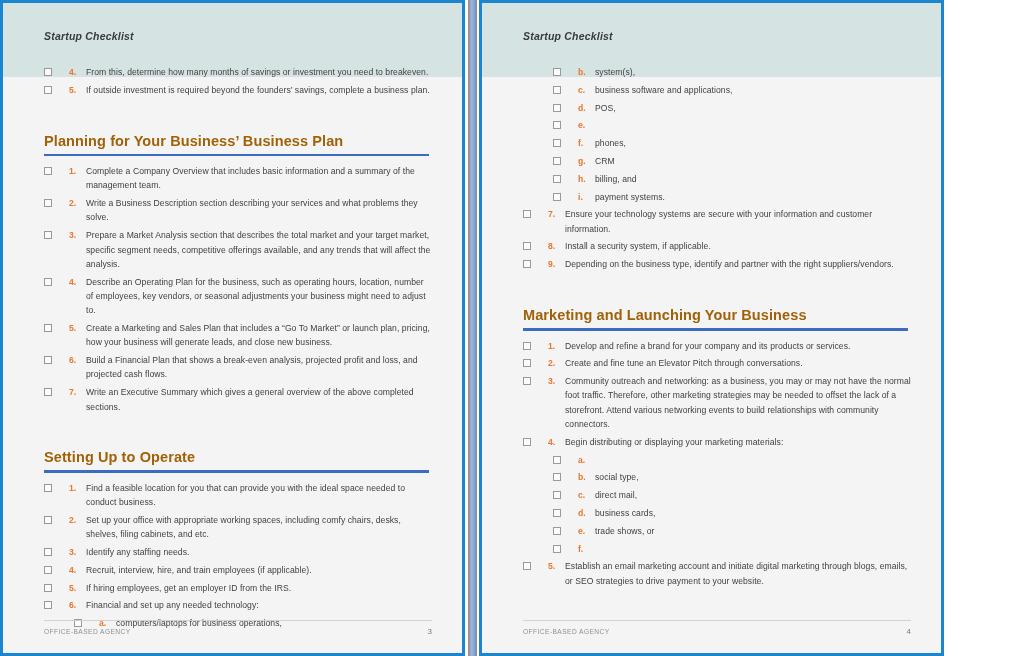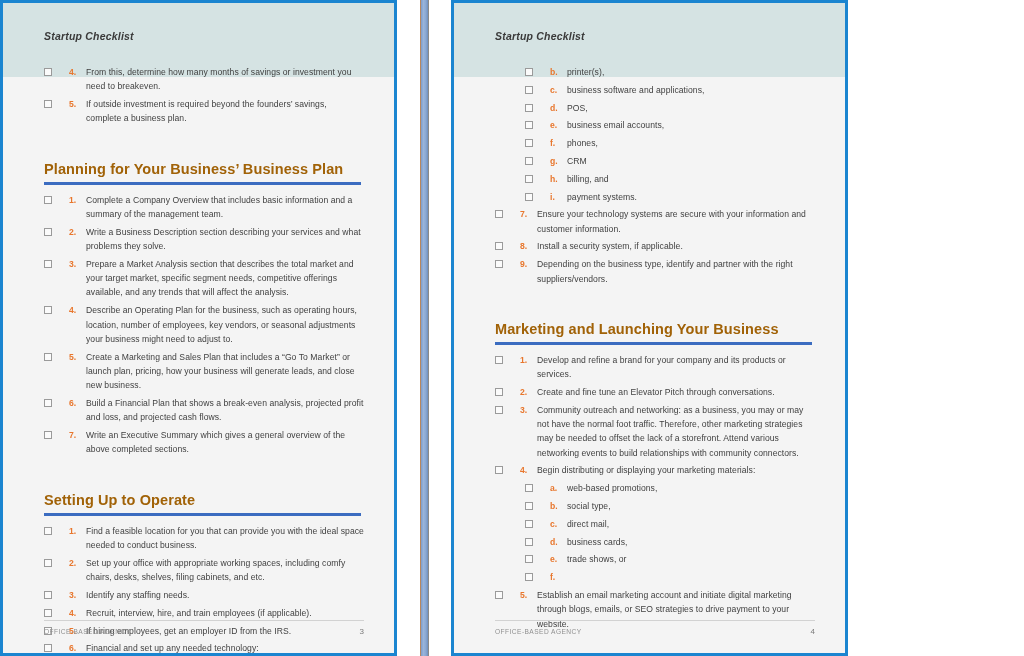--- a/index.html
+++ b/index.html
@@ -6,26 +6,25 @@
   * { box-sizing: border-box; }
   html, body {
     margin: 0; padding: 0;
     width: 1024px; height: 656px;
     background: #ffffff;
     font-family: "Liberation Sans", sans-serif;
     overflow: hidden;
   }
   .viewer {
     position: relative;
-    width: 848px;
+    width: 944px;
     height: 656px;
     background: #ffffff;
     display: flex;
     align-items: stretch;
-    gap: 20px;
   }
 
   
   .page {
     position: relative;
     background: #f4f4f4;
     border: 3px solid #1b85d0;
     overflow: hidden;
   }
   .page.left  { width: 505px; height: 656px; }
@@ -269,36 +268,35 @@
     <div class="scroll-thumb"></div>
   </div>
 
   <div class="page right">
     <div class="hdr-band"></div>
     <div class="hdr-title">Startup Checklist</div>
     <div class="content">
         <div class="item sub">
           <span class="cbox"></span>
           <span class="marker">b.</span>
-          <span class="itext">printer(s),</span>
+          <span class="itext">system(s),</span>
         </div>
         <div class="item sub">
           <span class="cbox"></span>
           <span class="marker">c.</span>
           <span class="itext">business software and applications,</span>
         </div>
         <div class="item sub">
           <span class="cbox"></span>
           <span class="marker">d.</span>
           <span class="itext">POS,</span>
         </div>
         <div class="item sub">
           <span class="cbox"></span>
           <span class="marker">e.</span>
-          <span class="itext">business email accounts,</span>
         </div>
         <div class="item sub">
           <span class="cbox"></span>
           <span class="marker">f.</span>
           <span class="itext">phones,</span>
         </div>
         <div class="item sub">
           <span class="cbox"></span>
           <span class="marker">g.</span>
           <span class="itext">CRM</span>
@@ -347,21 +345,20 @@
           <span class="itext">Community outreach and networking: as a business, you may or may not have the normal foot traffic. Therefore, other marketing strategies may be needed to offset the lack of a storefront. Attend various networking events to build relationships with community connectors.</span>
         </div>
         <div class="item">
           <span class="cbox"></span>
           <span class="marker">4.</span>
           <span class="itext">Begin distributing or displaying your marketing materials:</span>
         </div>
         <div class="item sub">
           <span class="cbox"></span>
           <span class="marker">a.</span>
-          <span class="itext">web-based promotions,</span>
         </div>
         <div class="item sub">
           <span class="cbox"></span>
           <span class="marker">b.</span>
           <span class="itext">social type,</span>
         </div>
         <div class="item sub">
           <span class="cbox"></span>
           <span class="marker">c.</span>
           <span class="itext">direct mail,</span>

